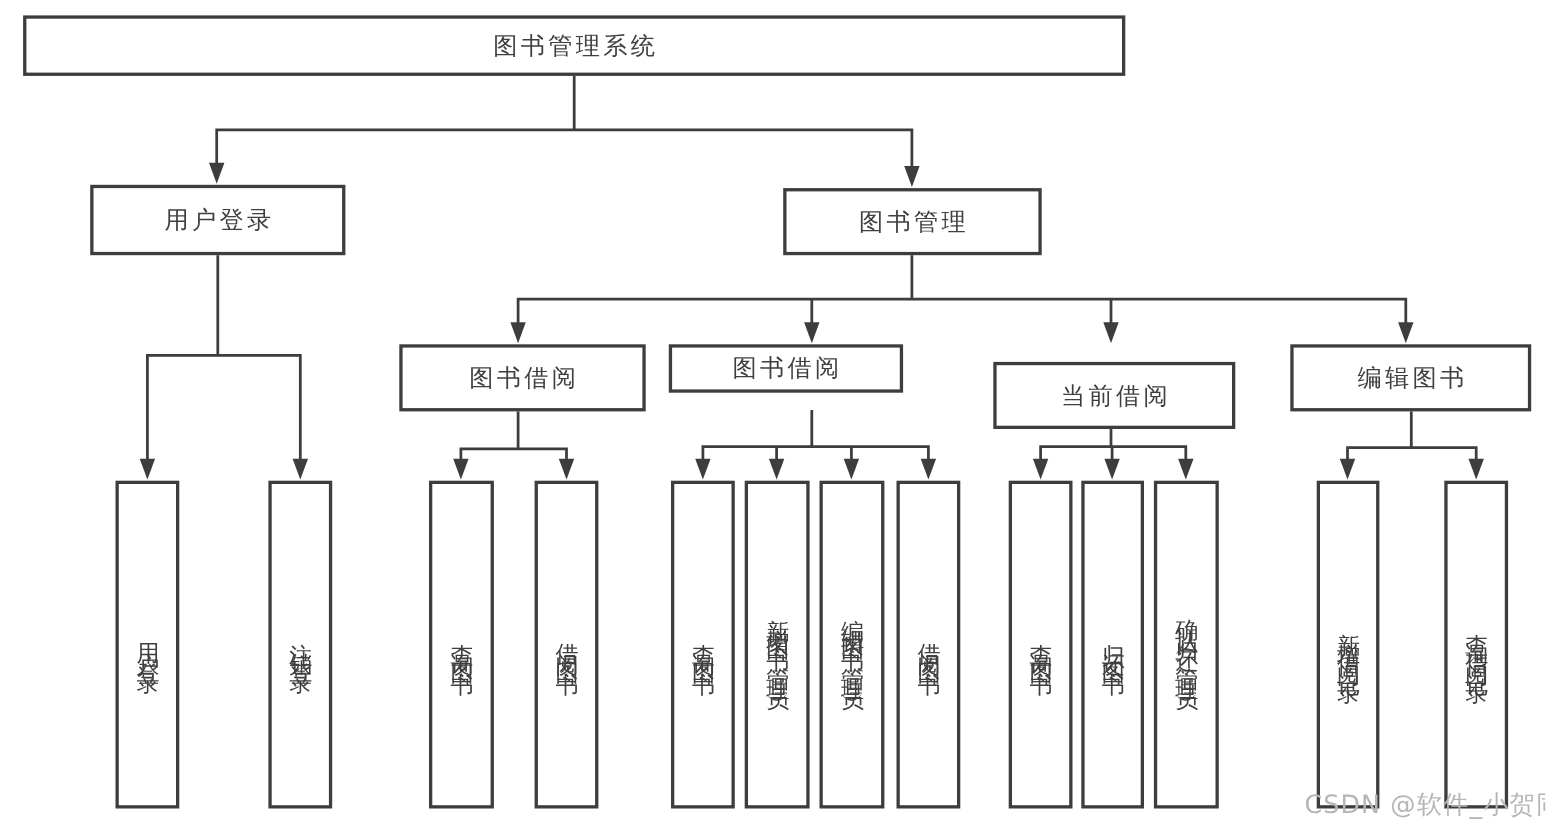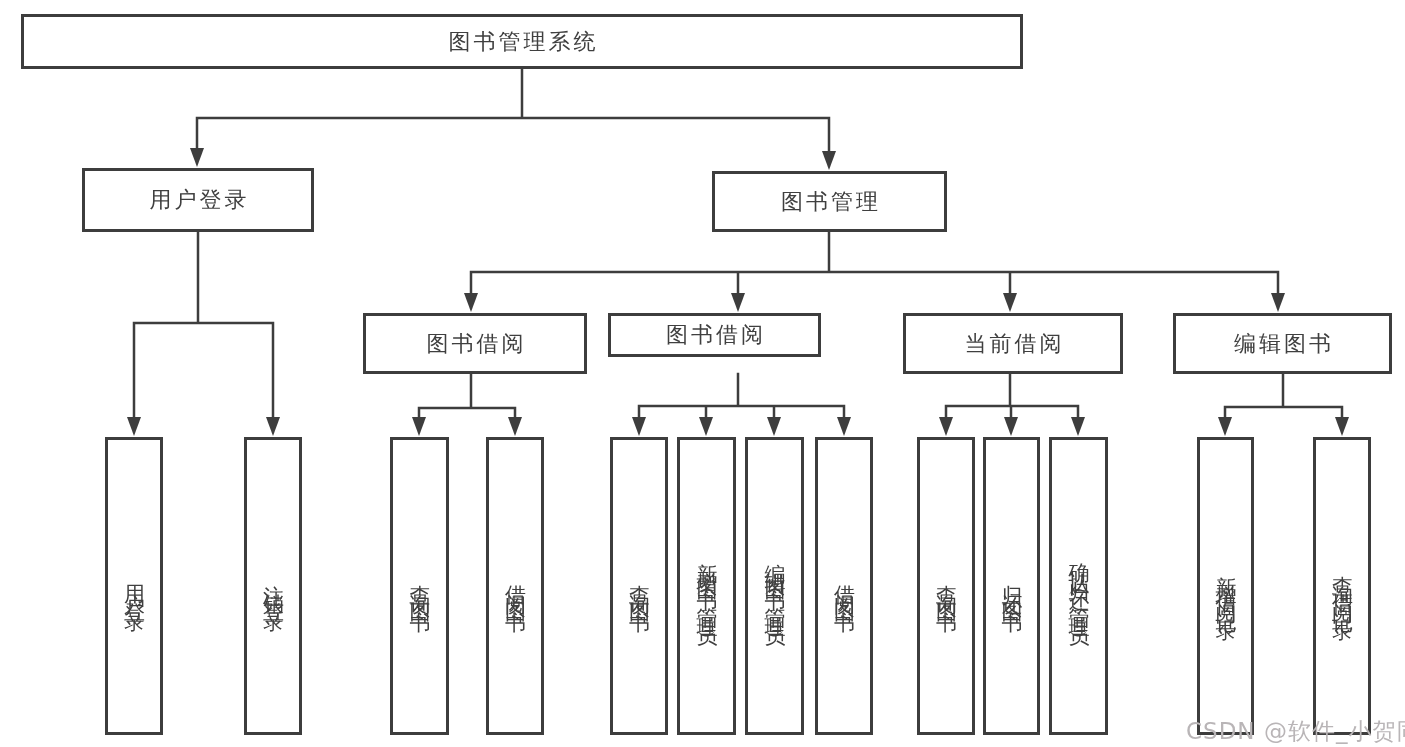--- a/index.html
+++ b/index.html
@@ -113,21 +113,21 @@
     <polygon points="1335,417 1349,417 1342,436"></polygon>
   </svg>
 
   <div class="hbox" style="left:21px; top:14px; width:1002px; height:55px;">图书管理系统</div>
 
   <div class="hbox" style="left:82px; top:168px; width:232px; height:64px;">用户登录</div>
   <div class="hbox" style="left:712px; top:171px; width:235px; height:61px;">图书管理</div>
 
   <div class="hbox" style="left:363px; top:313px; width:224px; height:61px;">图书借阅</div>
   <div class="hbox" style="left:608px; top:313px; width:213px; height:44px;">图书借阅</div>
-  <div class="hbox" style="left:903px; top:313px; width:220px; height:61px;">当前借阅</div>
+  <div class="hbox" style="left:903px; top:329px; width:220px; height:61px;">当前借阅</div>
   <div class="hbox" style="left:1173px; top:313px; width:219px; height:61px;">编辑图书</div>
 
   <div class="vbox" style="left:105px; width:58px;">用户登录</div>
   <div class="vbox" style="left:244px; width:58px;">注销登录</div>
 
   <div class="vbox" style="left:390px; width:59px;">查询图书</div>
   <div class="vbox" style="left:486px; width:58px;">借阅图书</div>
 
   <div class="vbox" style="left:610px; width:58px;">查询图书</div>
   <div class="vbox" style="left:677px; width:59px;">新增图书（管理员）</div>

